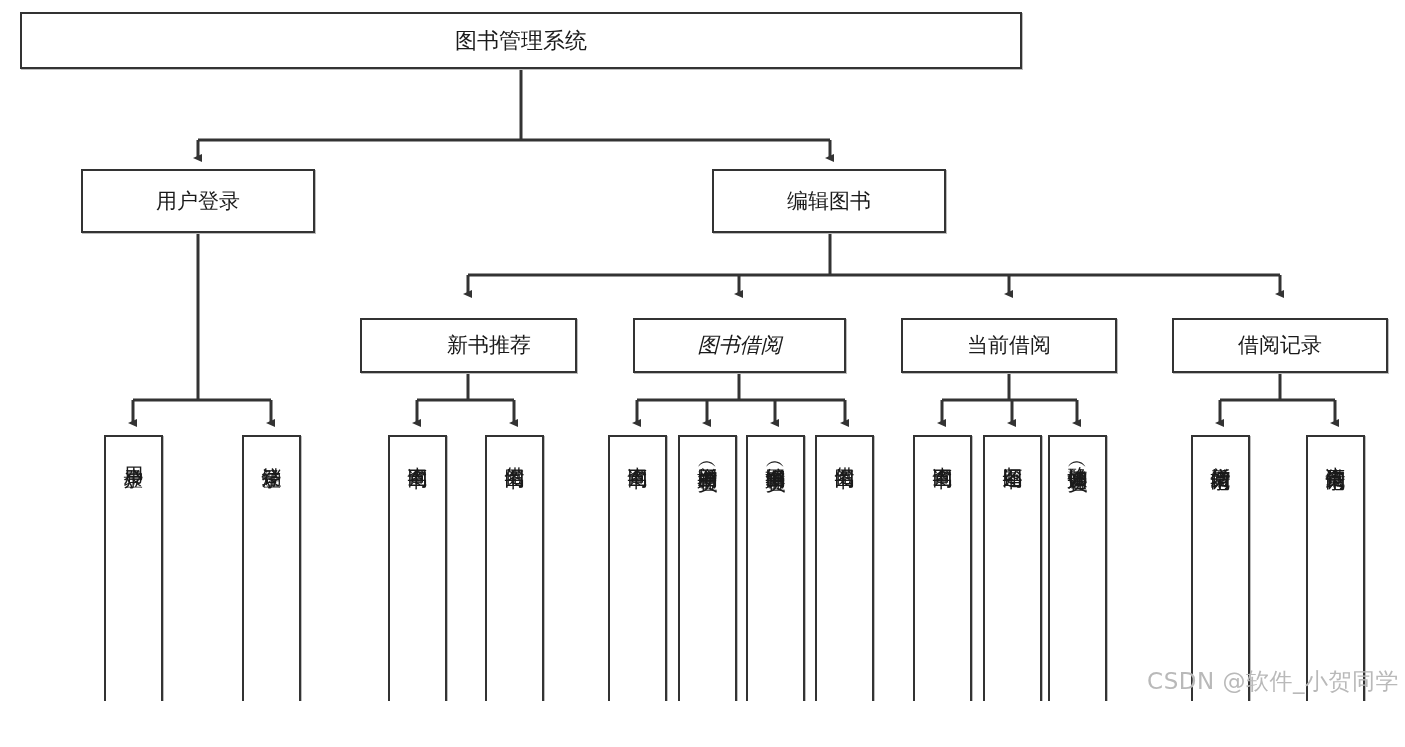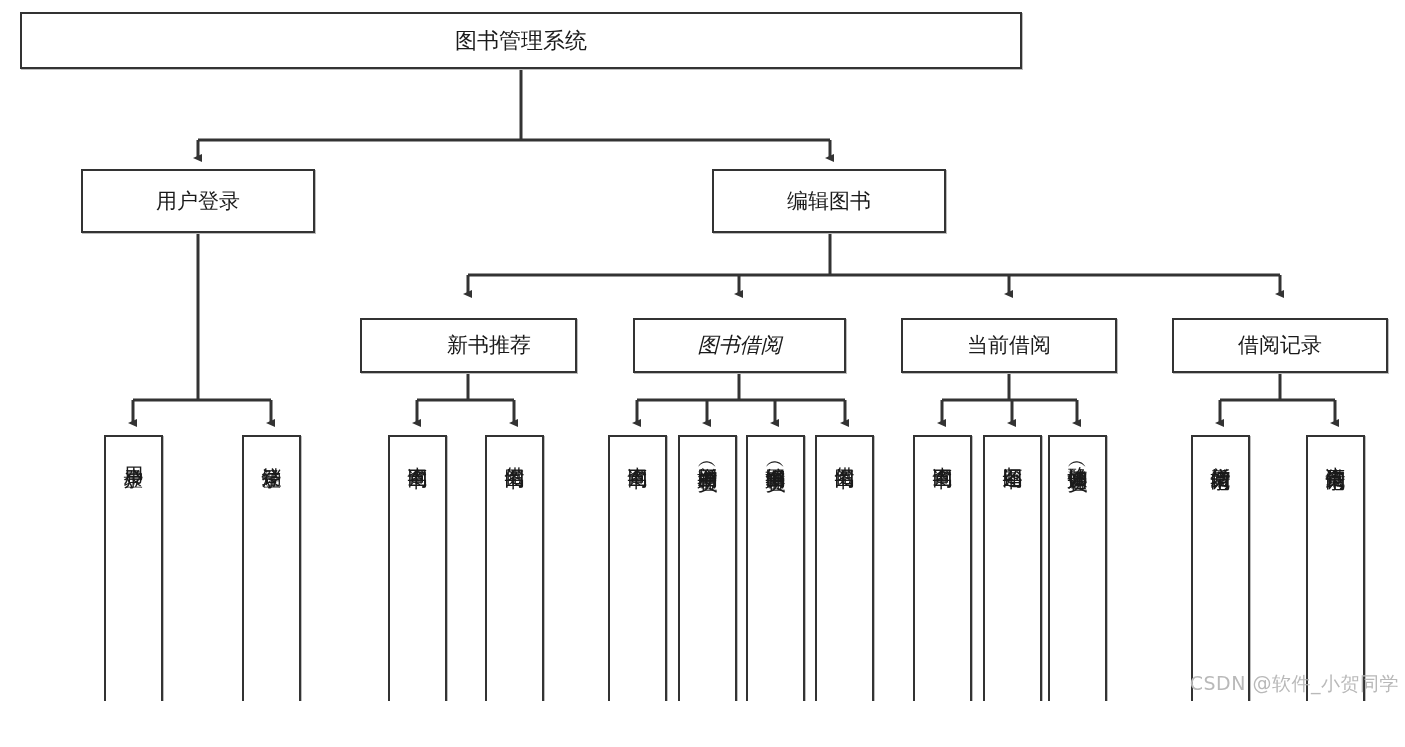--- a/index.html
+++ b/index.html
@@ -60,21 +60,21 @@
     font-size: 20px;
     line-height: 1.16;
     letter-spacing: 1px;
     white-space: normal;
     max-height: 275px;
   }
   .watermark {
     position: absolute;
     right: 6px;
     bottom: 4px;
-    font-size: 19px;
+    font-size: 23px;
     color: #b9b9b9;
     letter-spacing: 0.5px;
     user-select: none;
   }
 </style>
 </head>
 <body>
 
 <div id="canvas">
 

